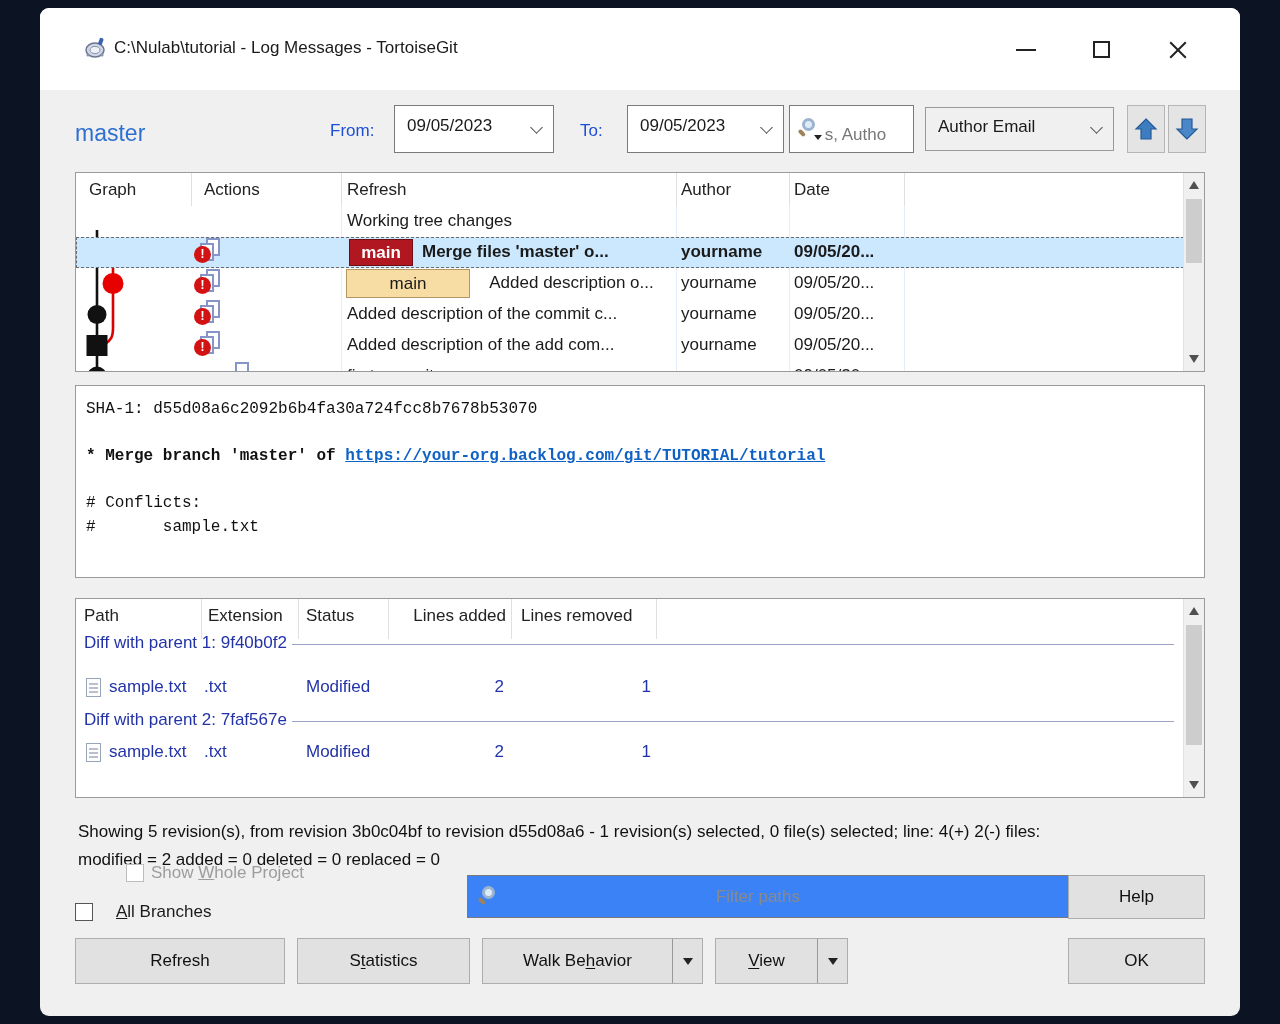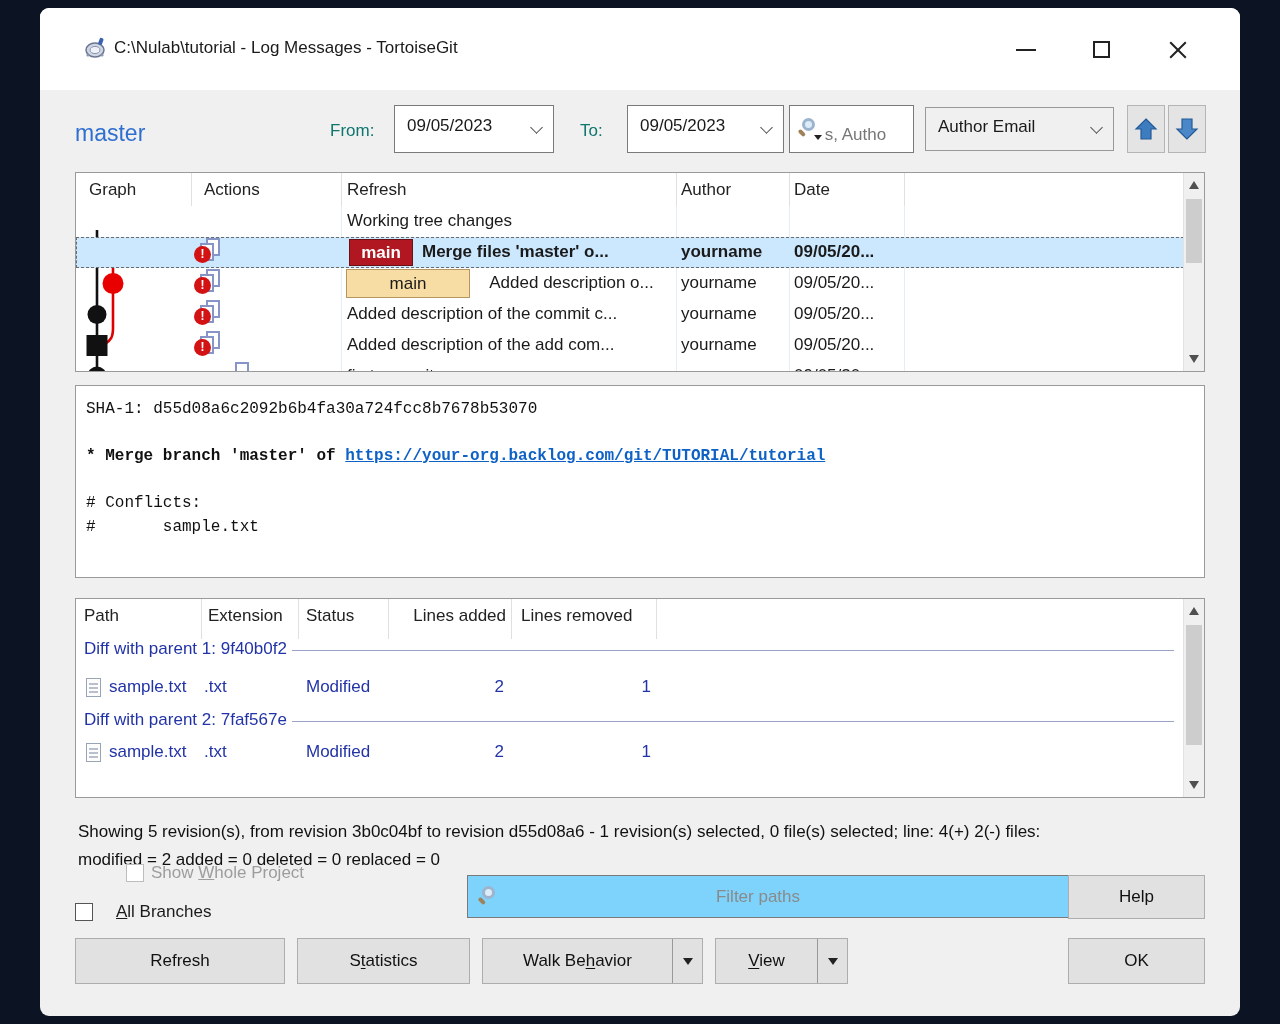--- a/index.html
+++ b/index.html
@@ -10,21 +10,21 @@
   .titlebar { position:absolute; left:0; top:0; width:100%; height:82px; background:#ffffff; }
   .title-text { position:absolute; left:74px; top:30px; font-size:17px; color:#1a1a1a; white-space:nowrap; }
   .app-icon { position:absolute; left:44px; top:28px; width:24px; height:24px; }
   .win-btn { position:absolute; top:22px; width:44px; height:40px; }
   .glyph-min { position:absolute; left:12px; top:19px; width:20px; height:2px; background:#222; }
   .glyph-max { position:absolute; left:13px; top:11px; width:17px; height:17px; border:2px solid #222; }
   .glyph-x1,.glyph-x2 { position:absolute; left:11px; top:19px; width:22px; height:2px; background:#222; }
   .glyph-x1 { transform:rotate(45deg); } .glyph-x2 { transform:rotate(-45deg); }
 
   .link { color:#2f6fd0; font-size:23px; text-decoration:none; cursor:pointer; }
-  .lbl { position:absolute; font-size:17px; color:#0f766e; }
+  .lbl { position:absolute; font-size:17px; color:#1d4ed8; }
 
   .textbox { position:absolute; background:#fff; border:1px solid #7a7a7a; font-size:17px; }
   .datebox { padding:10px 0 0 12px; }
   .chev { position:absolute; right:12px; top:17px; width:9px; height:9px;
           border-right:1.6px solid #505050; border-bottom:1.6px solid #505050; transform:rotate(45deg); }
   .combo { position:absolute; background:#f0f0f0; border:1px solid #999; font-size:17px; padding:9px 0 0 12px; }
 
   .mag { position:relative; display:inline-block; width:22px; height:22px; }
   .mag-glass { position:absolute; left:4px; top:0; width:13px; height:13px; border-radius:50%;
                border:3px solid #9db4ce; background:#dcecf8; }
@@ -80,21 +80,21 @@
   .ficon i { position:absolute; left:2px; right:2px; height:1.5px; background:#b9bfcc; }
   .num { position:absolute; text-align:right; }
 
   
   .statusline { position:absolute; left:38px; top:810px; width:1127px; height:47px; overflow:hidden;
                 font-size:17px; line-height:28px; color:#111; }
   .chkrow { position:absolute; display:flex; align-items:center; font-size:17px; }
   .chkbox { width:18px; height:18px; background:#fff; border:1.5px solid #555; margin-right:7px; }
   .chkrow.disabled { color:#9d9d9d; }
   .chkrow.disabled .chkbox { border-color:#bdbdbd; }
-  .filterbox { position:absolute; left:427px; top:867px; width:612px; height:43px; background:#7dd3fc; border:1px solid #7a7a7a;text-decoration:underline; }
+  .filterbox { position:absolute; left:427px; top:867px; width:612px; height:43px; background:#3b82f6; border:1px solid #7a7a7a;text-decoration:underline; }
   .filterbox input { position:absolute; left:40px; top:0; width:500px; height:41px; border:none; outline:none;
                      font-size:17px; text-align:center; font-family:"Liberation Sans",sans-serif; background:transparent; }
   .filterbox input::placeholder { color:#8a8a8a; }
   .btn { position:absolute; background:#e1e1e1; border:1px solid #adadad; font-size:17px;
          display:flex; align-items:center; justify-content:center; color:#111; }
   .btn u { text-underline-offset:2px; }
   .split-arrow { position:absolute; top:0; right:0; width:30px; height:100%; border-left:1px solid #999;
                  display:flex; align-items:center; justify-content:center; }
   .tri-dn { width:0; height:0; border-left:5px solid transparent; border-right:5px solid transparent; border-top:7px solid #222; }
   u { text-decoration:underline; }
@@ -258,21 +258,21 @@
     <span class="hdr" style="left:132px;">Extension</span>
     <span class="hdr" style="left:230px;">Status</span>
     <span class="hdr num" style="left:312px;width:118px;">Lines added</span>
     <span class="hdr" style="left:445px;">Lines removed</span>
     <div class="vsep-h" style="left:125px;height:40px;"></div>
       <div class="vsep-h" style="left:222px;height:40px;"></div>
     <div class="vsep-h" style="left:312px;height:40px;"></div>
       <div class="vsep-h" style="left:435px;height:40px;"></div>
     <div class="vsep-h" style="left:580px;height:40px;"></div>
 
-    <div class="grp" style="top:40px;">
+    <div class="grp" style="top:34px;">
       <span>Diff with parent 1: 9f40b0f2</span>
         <span class="rule"></span>
     </div>
     <div class="frow" style="top:78px;left:0;width:1100px;">
       <span class="ficon">
           <i style="top:4px;"></i>
           <i style="top:8px;"></i>
           <i style="top:12px;"></i>
         </span>
       <span style="position:absolute;left:33px;">sample.txt</span>

